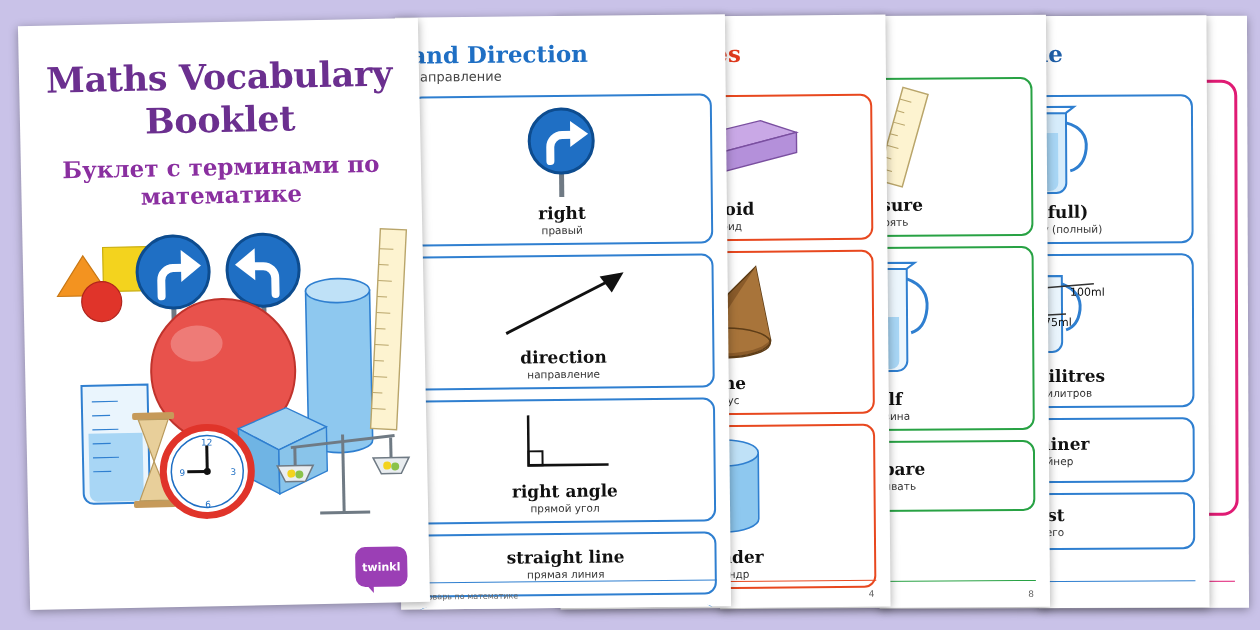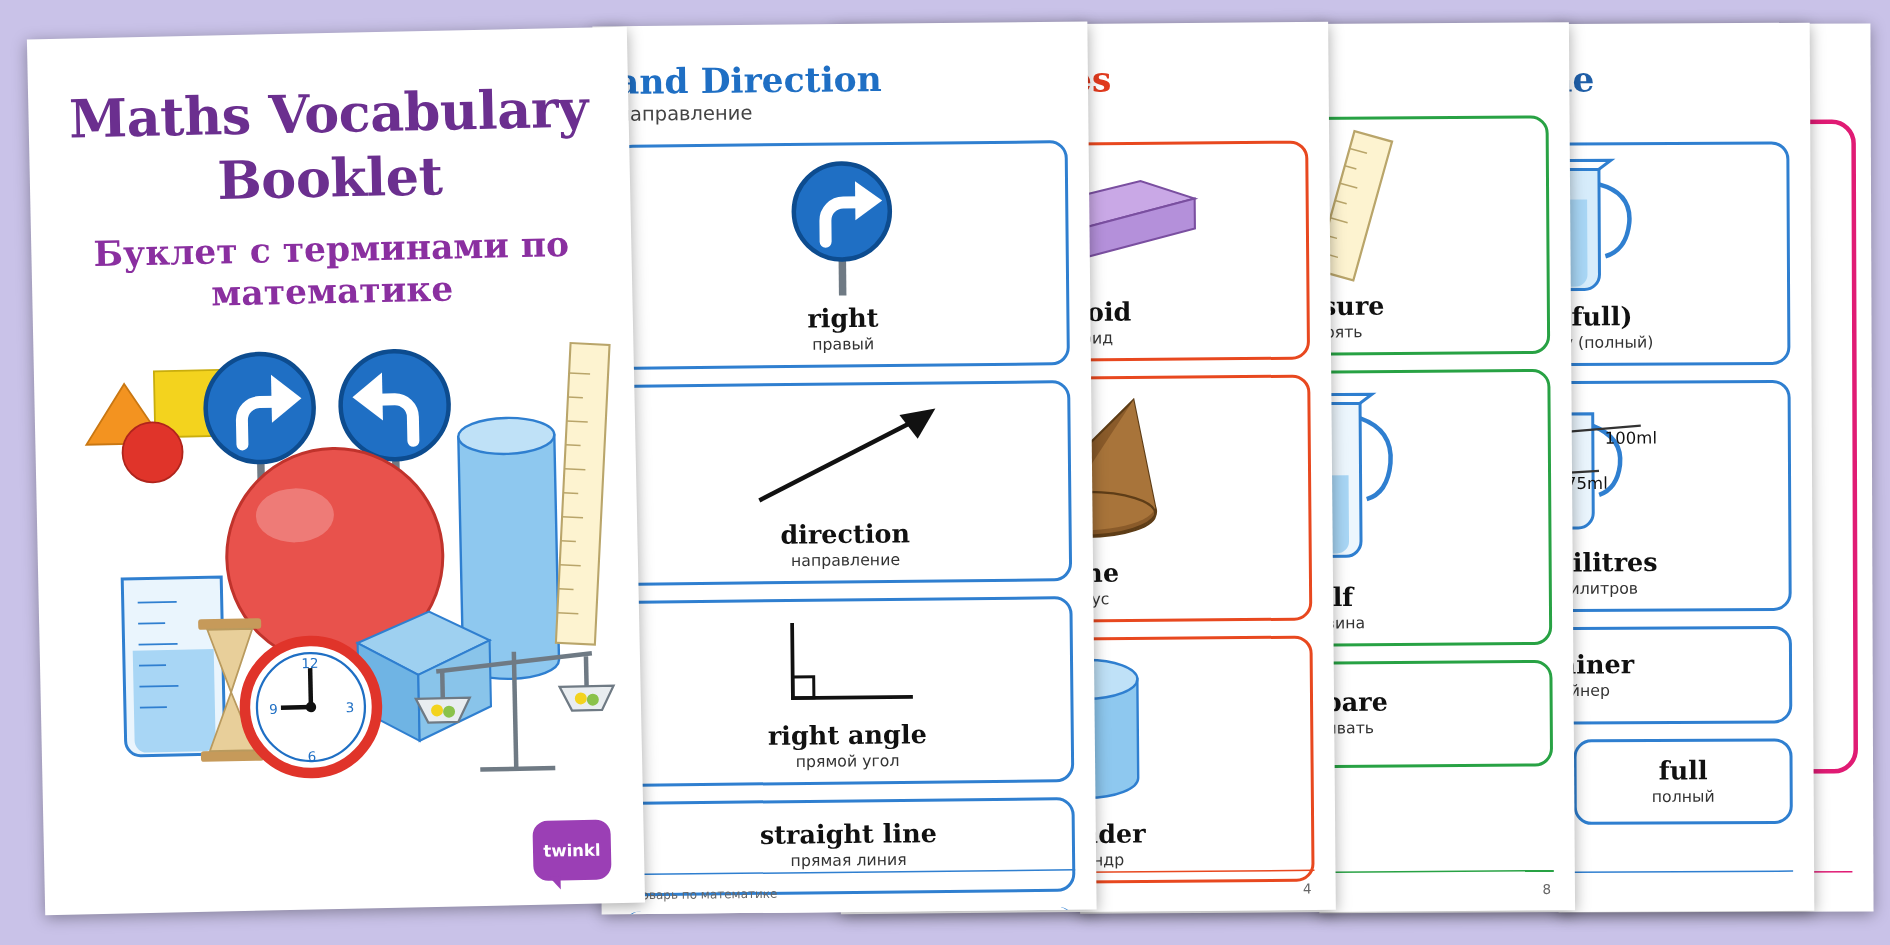--- a/index.html
+++ b/index.html
@@ -202,24 +202,20 @@
 
       <div class="card" style="padding:14px 4px 14px 4px;">
         <div class="term">container</div>
         <div class="ru">контейнер</div>
       </div>
 
       <div style="display:flex;gap:10px;">
         <div class="card" style="flex:1;padding:10px 2px;">
           <div class="term">nost</div>
           <div class="ru">e всего</div>
-        </div>
-        <div class="card" style="flex:1;padding:10px 2px;">
-          <div class="term">full</div>
-          <div class="ru">полный</div>
         </div>
       </div>
     </div>
 
     <div class="footline"></div>
     <div class="footnote">Словарь по математике</div>
   </div>
 
   <div class="page inner tint-green" id="page-measure">
     <div class="p-head">ent</div>

